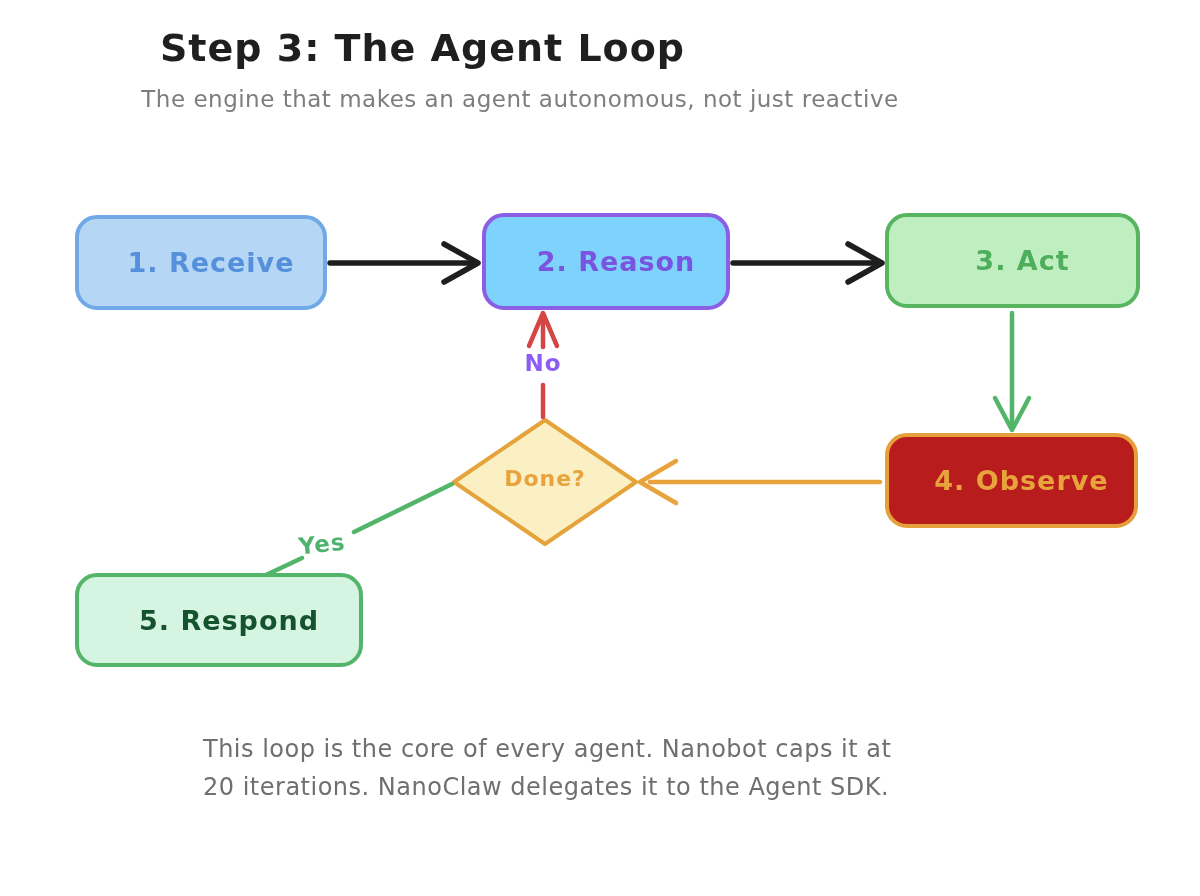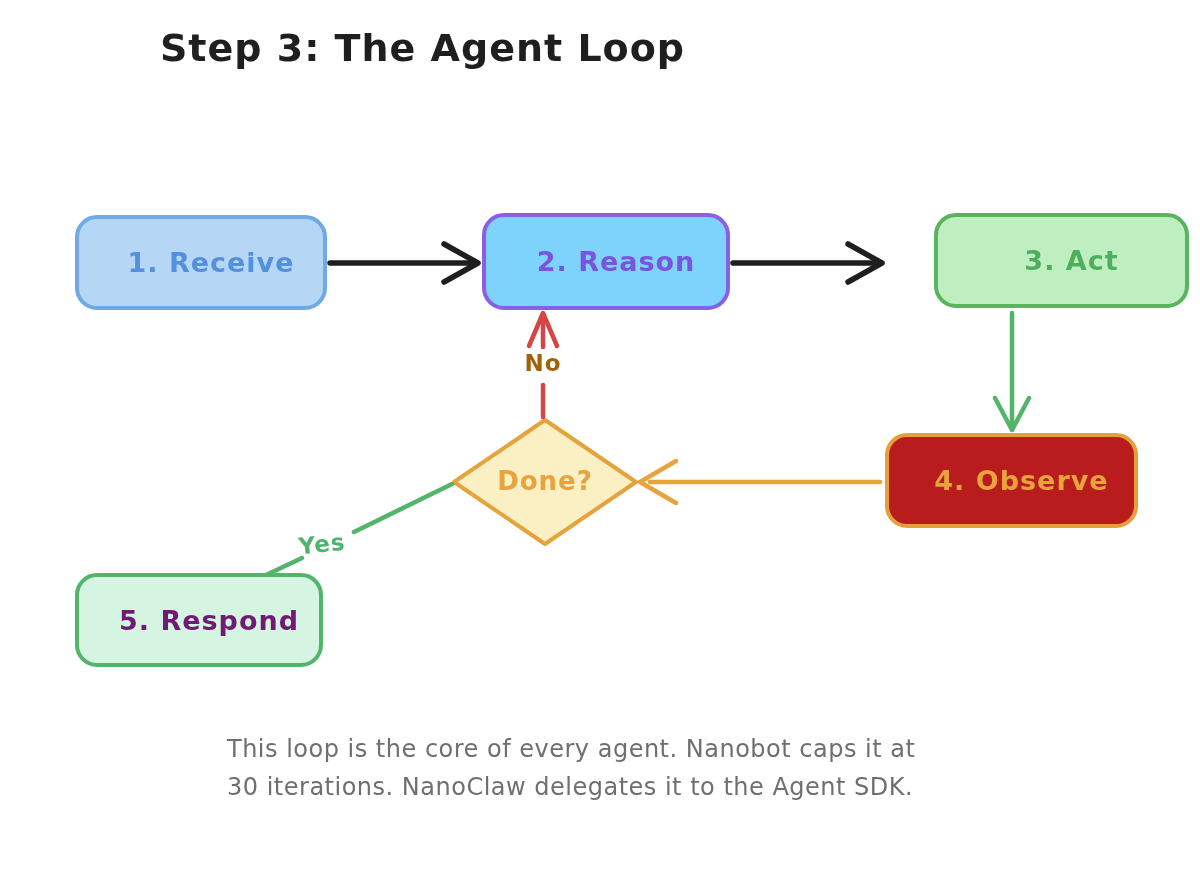--- a/index.html
+++ b/index.html
@@ -15,49 +15,50 @@
     position:absolute;left:100px;top:86px;width:840px;text-align:center;
     font-size:23px;font-weight:500;color:#7d7d7d;letter-spacing:0.5px;
   }
   .node{
     position:absolute;display:flex;align-items:center;justify-content:center;
     border-radius:22px;font-size:27px;font-weight:600;letter-spacing:1px;
     box-sizing:border-box;border:4px solid transparent;padding-left:20px;
   }
   .node-receive{left:75px;top:215px;width:252px;height:95px;background:#b5d7f5;border-color:#70a9e6;color:#5590dd;}
   .node-reason {left:482px;top:213px;width:248px;height:97px;background:#7dd3fc;border-color:#8a5fe6;color:#7a54e0;align-items:center;}
-  .node-act    {left:934px;top:213px;width:255px;height:95px;background:#bfeec1;border-color:#57b560;color:#4fae5c;}
+  .node-act    {left:885px;top:213px;width:255px;height:95px;background:#bfeec1;border-color:#57b560;color:#4fae5c;}
   .node-observe{left:885px;top:433px;width:253px;height:95px;background:#b91c1c;border-color:#e5a03c;color:#e8a33d;}
-  .node-respond{left:75px;top:573px;width:248px;height:94px;background:#d5f4e1;border-color:#52b56a;color:#701a75;}
+  .node-respond{left:75px;top:573px;width:288px;height:94px;background:#d5f4e1;border-color:#52b56a;color:#14532d;}
   .svg-layer{position:absolute;left:0;top:0;width:1200px;height:896px;}
   .done-label{
     position:absolute;left:485px;top:466px;width:120px;text-align:center;
-    font-size:26px;font-weight:600;letter-spacing:1px;color:#e8a33d;
+    font-size:22px;font-weight:600;letter-spacing:1px;color:#e8a33d;
   }
   .no-label{
     position:absolute;left:513px;top:350px;width:60px;text-align:center;
-    font-size:23px;font-weight:600;color:#a16207;letter-spacing:1px;
+    font-size:23px;font-weight:600;color:#8b5cf6;letter-spacing:1px;
   }
   .yes-label{
     position:absolute;left:292px;top:531px;width:60px;text-align:center;
     font-size:23px;font-weight:600;color:#4fb26e;letter-spacing:1px;
     transform:rotate(-6deg);
   }
   .footer{
     position:absolute;left:203px;top:730px;width:830px;
-    font-size:24px;color:#6f6f6f;letter-spacing:0.5px;margin-left:24px;
+    font-size:24px;color:#6f6f6f;letter-spacing:0.5px;
   }
   .footer div{line-height:38px;}
 </style>
 </head>
 <body>
 
 <div class="canvas">
 
   <div class="title">Step 3: The Agent Loop</div>
+  <div class="subtitle">The engine that makes an agent autonomous, not just reactive</div>
 
   <svg class="svg-layer" viewBox="0 0 1200 896" fill="none">
 
     <g stroke="#1e1e1e" stroke-width="5.5" stroke-linecap="round" stroke-linejoin="round">
       <path d="M330 263 L472 263"></path>
       <path d="M478 263 L444 244 M478 263 L444 282"></path>
     </g>
 
     <g stroke="#1e1e1e" stroke-width="5.5" stroke-linecap="round" stroke-linejoin="round">
       <path d="M733 263 L875 263"></path>
@@ -103,16 +104,16 @@
   <div class="done-label">Done?</div>
   <div class="node node-respond">
     <span>5. Respond</span>
   </div>
 
   <div class="no-label">No</div>
   <div class="yes-label">Yes</div>
 
   <div class="footer">
     <div>This loop is the core of every agent. Nanobot caps it at</div>
-    <div>30 iterations. NanoClaw delegates it to the Agent SDK.</div>
+    <div>20 iterations. NanoClaw delegates it to the Agent SDK.</div>
   </div>
 
 </div>
 
 </body></html>

